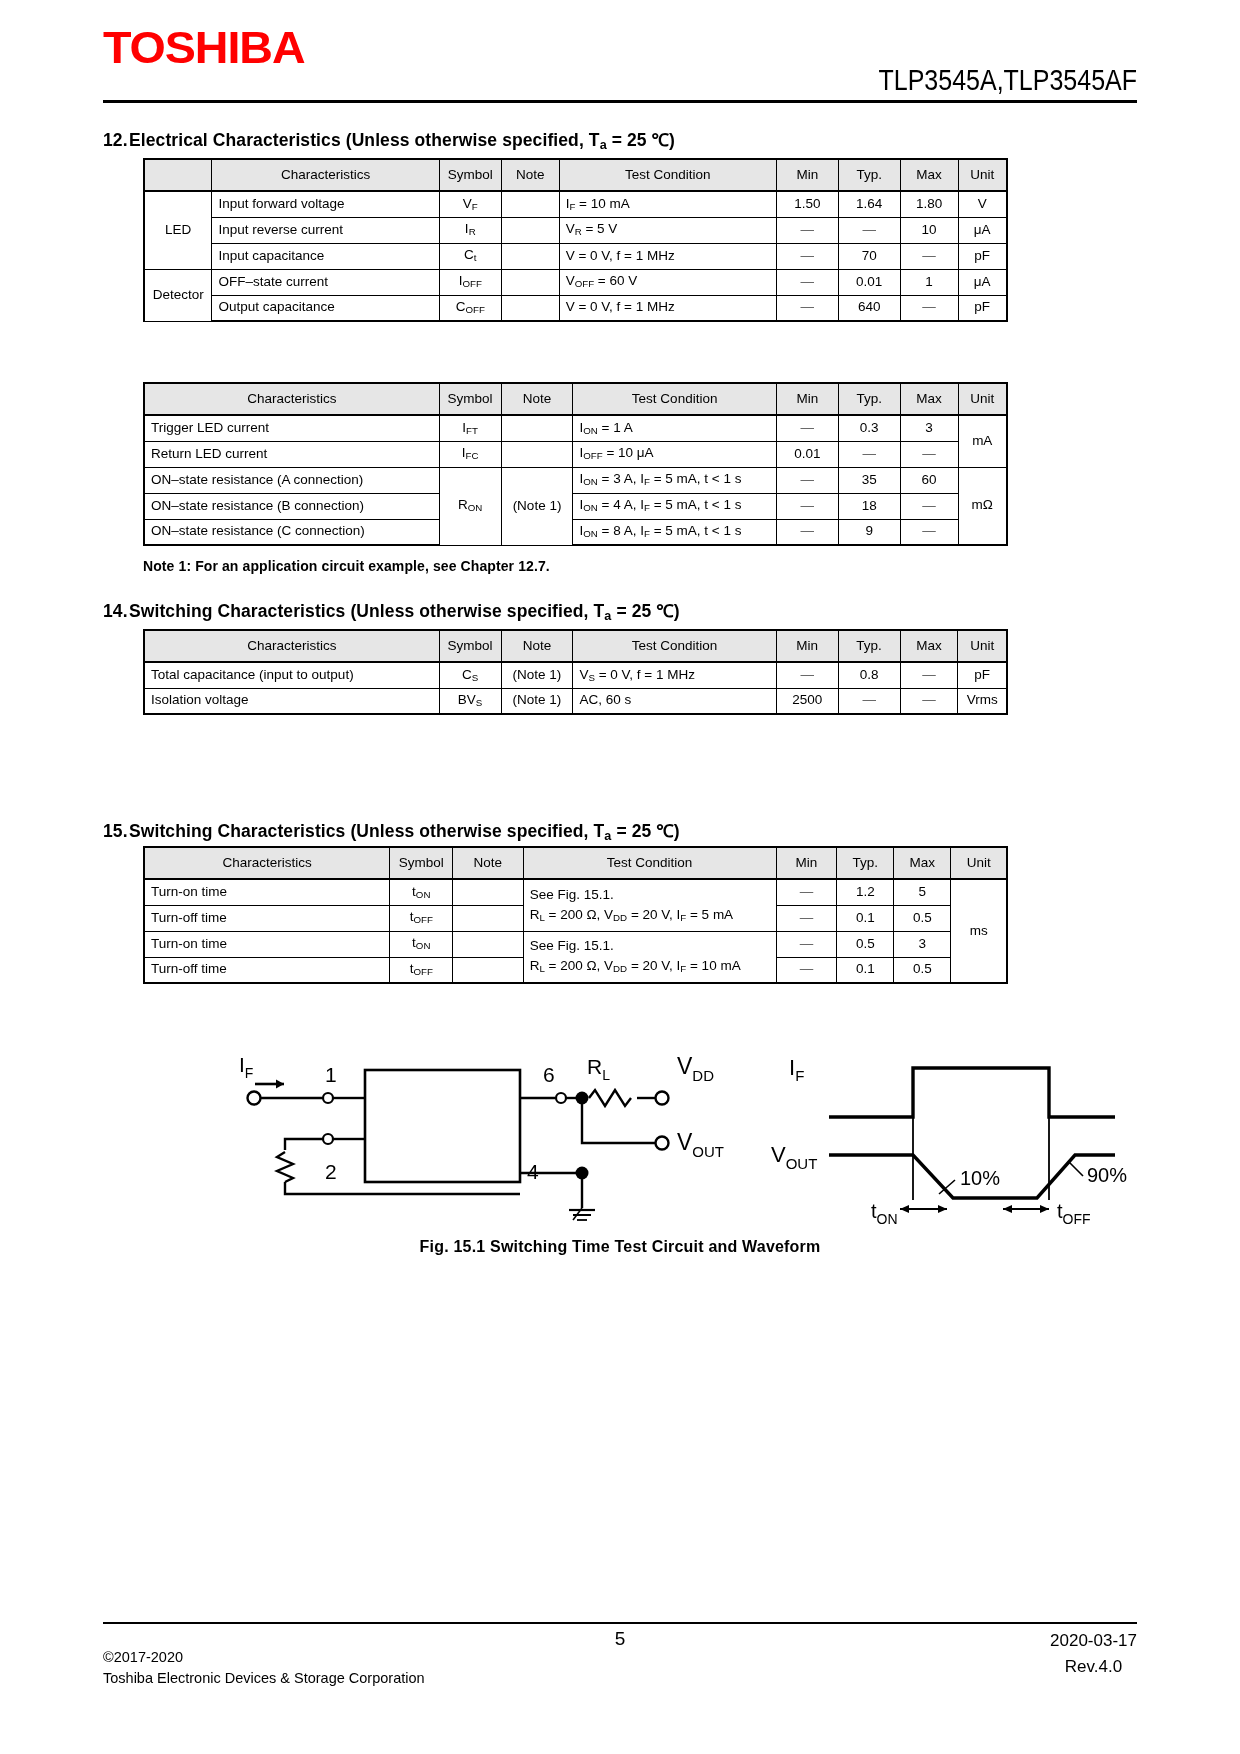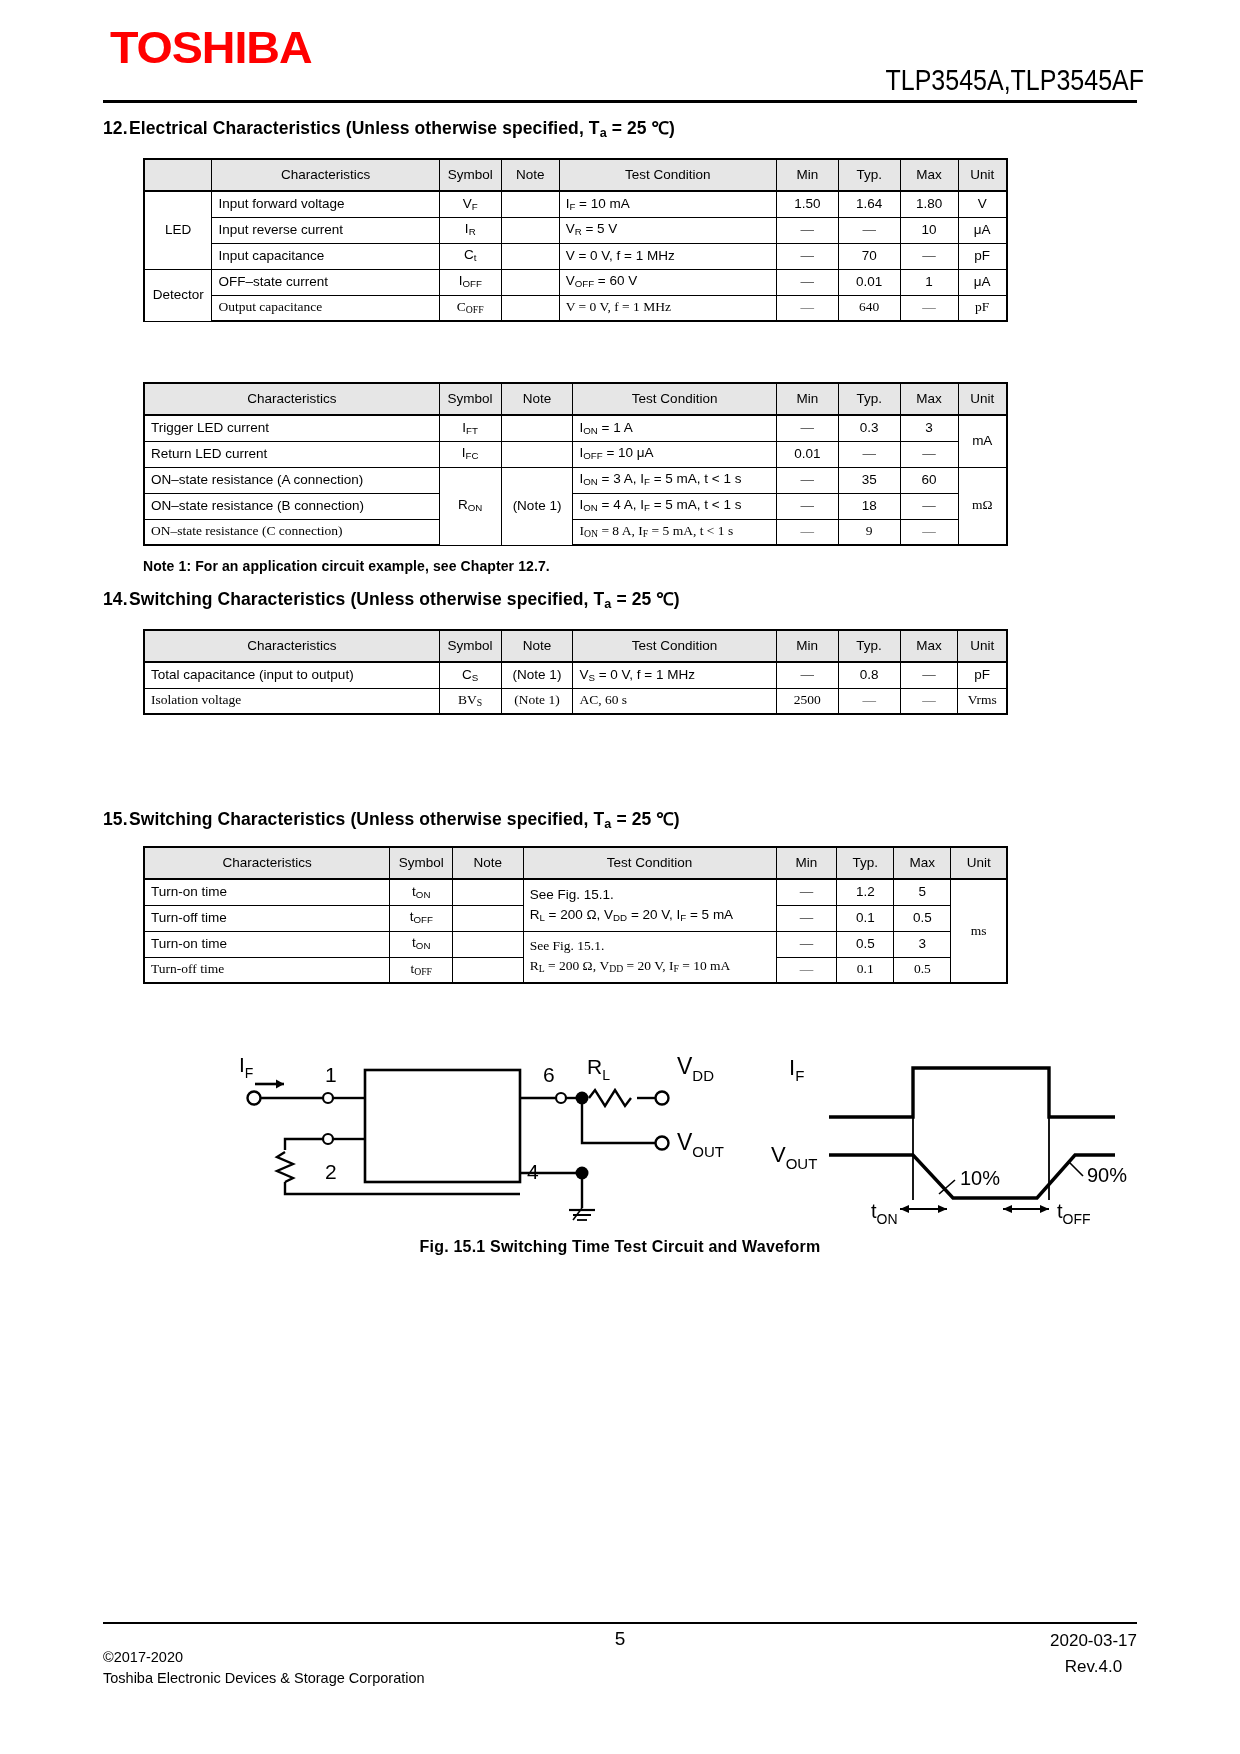--- a/index.html
+++ b/index.html
@@ -7,38 +7,38 @@
   body {
     width:1240px; height:1754px;
     background:#ffffff;
     font-family:"Liberation Sans", sans-serif;
     color:#000;
     position:relative;
   }
   .page { position:absolute; left:0; top:0; width:1240px; height:1754px; }
 
   
-  .hdr { position:absolute; left:110px; top:26px; width:1034px; }
+  .hdr { position:absolute; left:103px; top:26px; width:1034px; }
   .logo {
     font-family:"Liberation Sans", sans-serif;
     font-weight:bold; font-size:44px; letter-spacing:-1px;
     color:#ff0000; line-height:1;
     transform:scaleX(1.06); transform-origin:left center;
   }
   .partno {
     position:absolute; right:0; top:42px;
     font-size:25px; font-weight:normal; letter-spacing:0px;
     transform:scaleY(1.18); transform-origin:right bottom;
   }
   .hdr-rule { position:absolute; left:103px; top:100px; width:1034px; height:3px; background:#000; }
 
   
   .sec {
     position:absolute; font-weight:bold; font-size:17.5px;
-    letter-spacing:0.1px; white-space:nowrap;
+    letter-spacing:0.1px; white-space:nowrap;margin-top:12px;
   }
   .sec .num { display:inline-block; min-width:26px; }
   sub { font-size:0.72em; vertical-align:-0.22em; }
   sup { font-size:0.7em; vertical-align:0.45em; }
   .bold-sub { font-weight:bold; }
 
   
   table.dt {
     position:absolute;
     border-collapse:collapse;
@@ -55,21 +55,21 @@
   table.dt thead th {
     background:#e6e6e6;
     text-align:center;
     border-bottom:2.5px solid #000;
     height:32px;
   }
   table.dt tbody td { height:26px; }
   .outer-l { border-left:2.5px solid #000 !important; }
   .outer-r { border-right:2.5px solid #000 !important; }
   .outer-t { border-top:2.5px solid #000 !important; }
-  .outer-b { border-bottom:2.5px solid #000 !important;font-family:Liberation Serif, serif; }
+  .outer-b { border-bottom:2.5px solid #000 !important; }
   .c  { text-align:center; }
   .l  { text-align:left; }
   .dash { color:#555; }
 
   
   .note {
     position:absolute; font-size:14px; font-weight:bold;
     letter-spacing:0.1px; line-height:1.5;
   }
   .note .cont { display:block; padding-left:50px; }

